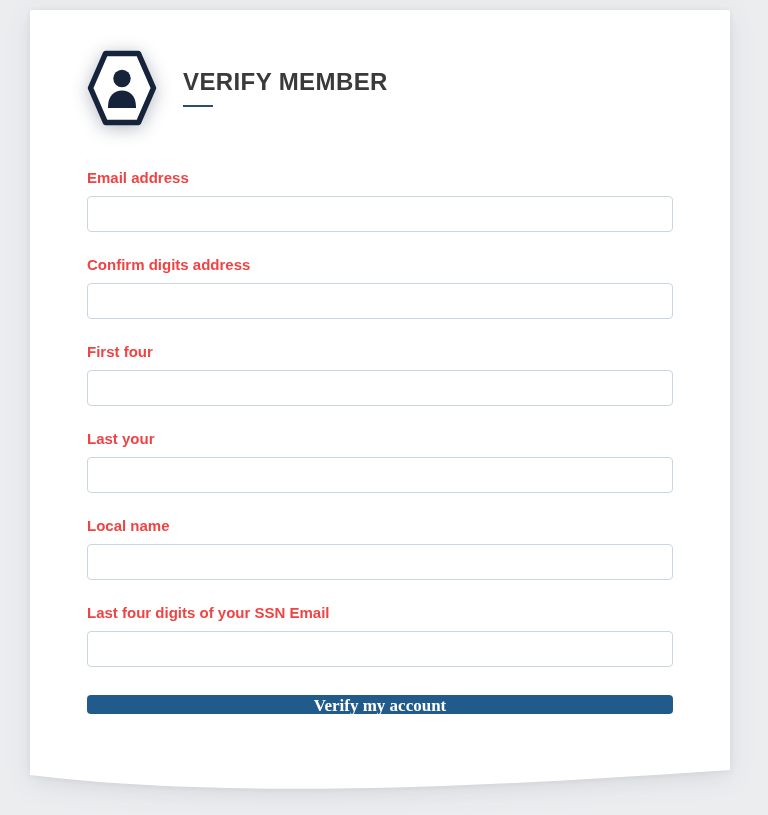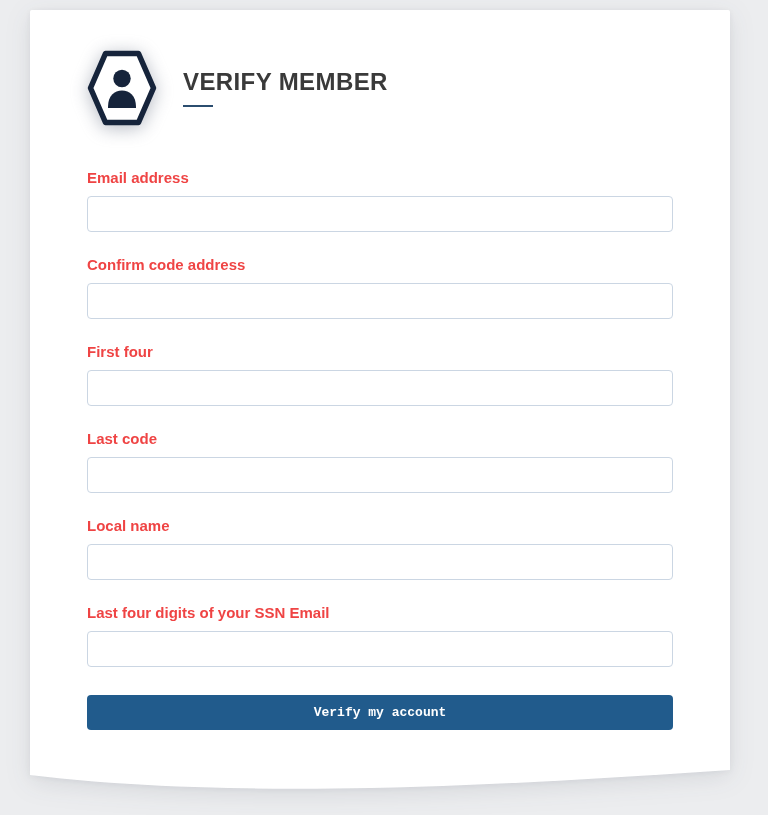--- a/index.html
+++ b/index.html
@@ -84,28 +84,28 @@
     border-radius: 4px;
     background: #FFFFFF;
     font-size: 15px;
     color: #3B3B3B;
     padding: 0 10px;
     outline: none;
   }
   .submit-btn {
     display: block;
     width: 100%;
-    height: 35px;
+    height: 19px;
     margin-top: 28px;
     border: none;
     border-radius: 4px;
     background: #215B8C;
     color: #FFFFFF;
-    font-family: Liberation Mono, monospace;
-    font-size: 13px;
+    font-family: Liberation Serif, serif;
+    font-size: 17px;
     font-weight: 700;
     cursor: pointer;
   }
 </style>
 </head>
 <body>
 
 <div class="card-wrap">
   <div class="card">
 
@@ -122,31 +122,31 @@
     </div>
 
     <form>
 
       <div class="field-group">
         <label class="field-label">Email address</label>
         <input class="text-input" type="text" value="" style="">
       </div>
 
       <div class="field-group">
-        <label class="field-label">Confirm code address</label>
+        <label class="field-label">Confirm digits address</label>
         <input class="text-input" type="text" value="" style="">
       </div>
 
       <div class="field-group">
         <label class="field-label">First four</label>
         <input class="text-input" type="text" value="" style="">
       </div>
 
       <div class="field-group">
-        <label class="field-label">Last code</label>
+        <label class="field-label">Last your</label>
         <input class="text-input" type="text" value="" style="">
       </div>
 
       <div class="field-group">
         <label class="field-label">Local name</label>
         <input class="text-input" type="text" value="" style="">
       </div>
 
       <div class="field-group">
         <label class="field-label">Last four digits of your SSN Email</label>

